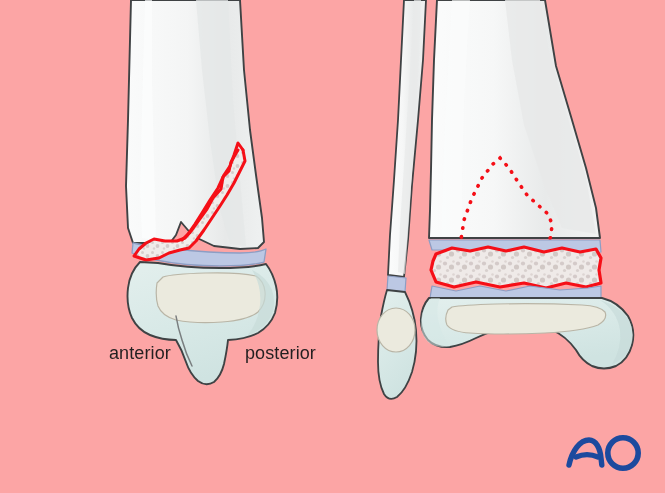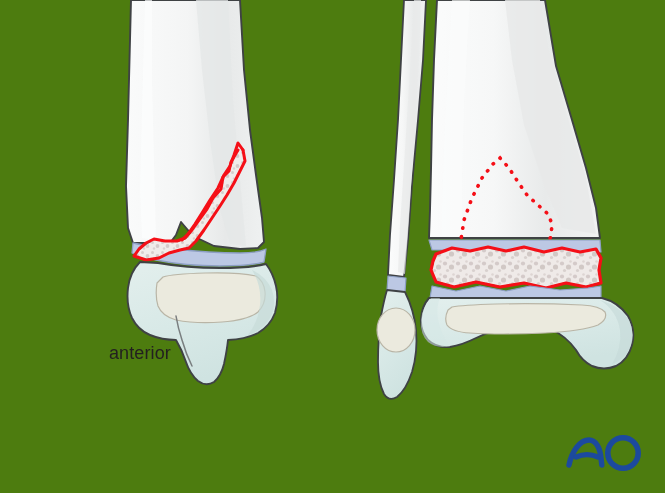--- a/index.html
+++ b/index.html
@@ -8,21 +8,21 @@
     padding: 0;
     background: #ffffff;
   }
   body {
     font-family: "Liberation Sans", sans-serif;
   }
   #stage {
     position: relative;
     width: 665px;
     height: 493px;
-    background: #4d7c0f;
+    background: #fca5a5;
     overflow: hidden;
   }
   #figure-svg {
     position: absolute;
     left: 0;
     top: 0;
     width: 665px;
     height: 493px;
     display: block;
   }
@@ -179,20 +179,21 @@
                Q582,331 598,325 Q608,319 605,312 Q600,306 582,305
                Q540,303 496,304 Q462,305 452,307 Z" fill="#ebeade" stroke="#b9b5a6" stroke-width="1.2" stroke-linejoin="round"></path>
       <path d="M600,300 Q620,306 629,320 Q636,335 630,348 Q624,360 612,364
                Q622,348 620,330 Q617,311 600,300 Z" fill="#c6dad8" opacity="0.65" stroke="none"></path>
       <path d="M431,298 Q422,308 421,320 Q420,334 428,342 Q437,349 450,346
                Q441,334 438,320 Q436,307 440,298 Z" fill="#d6e7e5" opacity="0.55" stroke="none"></path>
     </g>
   </svg>
 
   <div class="fig-label" id="label-anterior">anterior</div>
+  <div class="fig-label" id="label-posterior">posterior</div>
 
   <div id="ao-logo">
     <svg viewBox="0 0 84 40" xmlns="http://www.w3.org/2000/svg">
       <g fill="none" stroke="#1c4a9e" stroke-width="5.4" stroke-linecap="round" stroke-linejoin="round">
         <path d="M6,33 C9,19 17,8 26,8 C33,8 37,16 38,26 C38.6,31 38.8,33 38.8,33"></path>
         <path d="M13,25 C20,22 28,22 35,25"></path>
       </g>
       <circle cx="60" cy="21" r="15.2" fill="none" stroke="#1c4a9e" stroke-width="5.6"></circle>
     </svg>
   </div>

